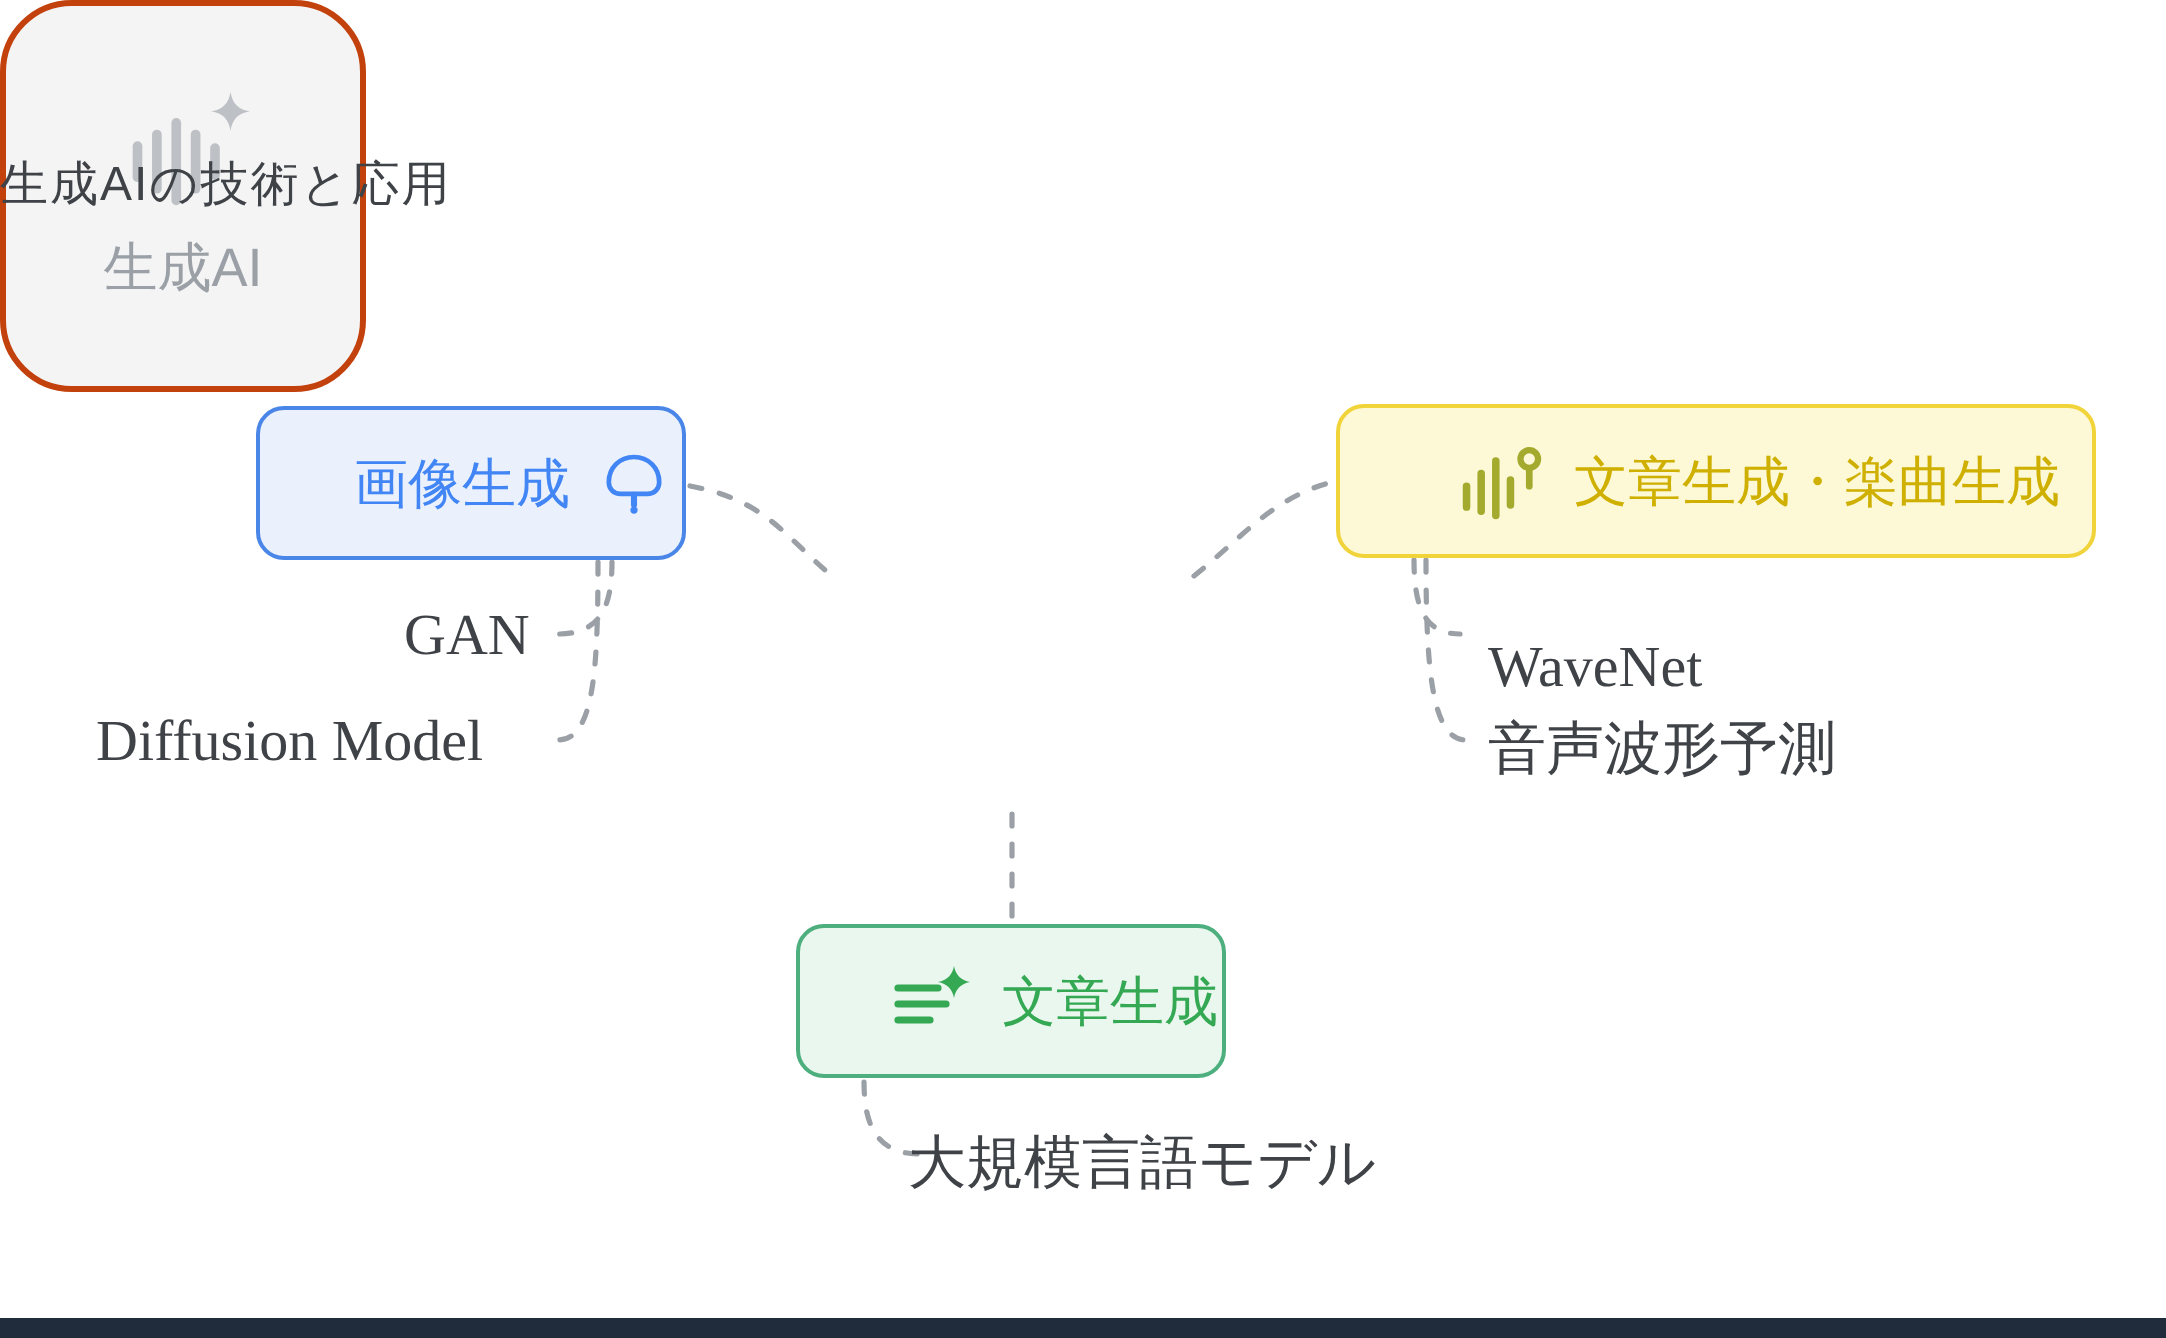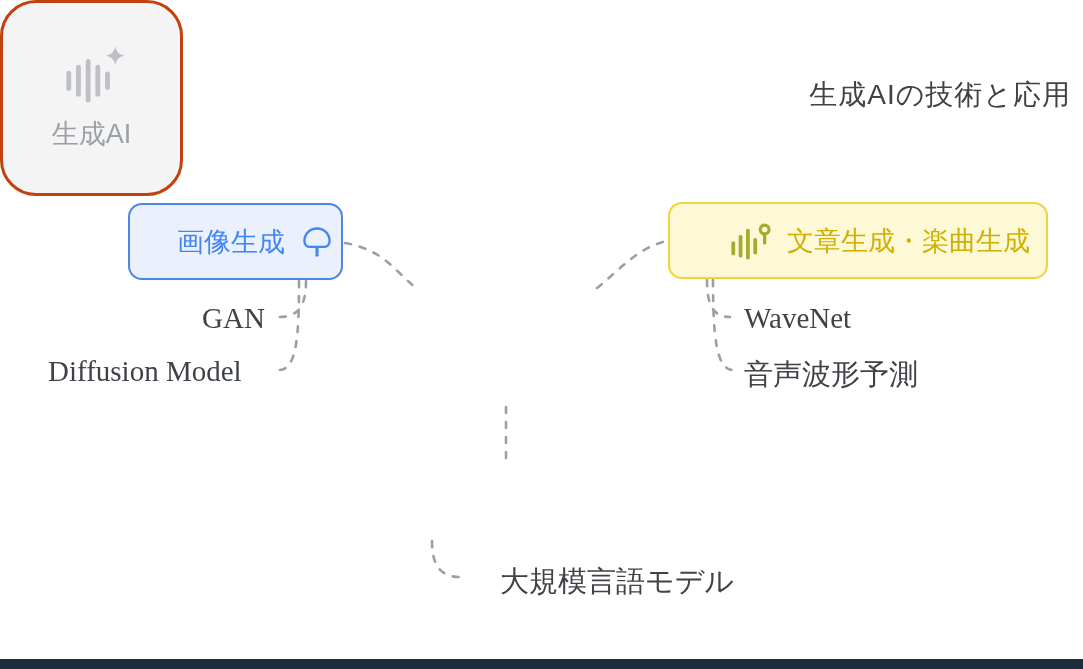--- a/index.html
+++ b/index.html
@@ -10,22 +10,22 @@
     overflow:hidden;
     font-family:"Liberation Sans","DejaVu Sans",sans-serif;
     color:#3f4347;
   }
   #connector-layer{position:absolute;left:0;top:0;width:1083px;height:669px;}
   .connector{
     fill:none;stroke:#9aa0a6;stroke-width:2.6;
     stroke-linecap:round;stroke-dasharray:6 9;
   }
   .title{
-    position:absolute;left:0;right:12px;top:76px;
-    text-align:right;font-size:28px;font-weight:500;
+    position:absolute;left:0;right:0;top:76px;
+    text-align:left;font-size:24px;font-weight:500;
     color:#3f4347;letter-spacing:1px;
   }
   .node{
     position:absolute;display:flex;align-items:center;justify-content:center;
     gap:14px;border-radius:14px;box-sizing:border-box;
     font-size:27px;font-weight:500;padding-left:41px;
   }
   .node-image{
     left:128px;top:203px;width:215px;height:77px;
     border:2px solid #4a86e8;background:#eaf1fd;color:#4285f4;
@@ -43,23 +43,23 @@
     border-radius:36px;border:3px solid #c2410c;background:#f4f4f5;
     display:flex;flex-direction:column;align-items:center;justify-content:center;
     gap:10px;color:#9aa0a6;
   }
   .node-center .label{font-size:27px;font-weight:500;}
   .sub-label{
     position:absolute;font-size:29px;color:#3f4347;white-space:nowrap;font-family:Liberation Serif, serif;
   }
   .sub-gan{left:202px;top:302px;}
   .sub-diffusion{left:48px;top:355px;}
-  .sub-wavenet{left:744px;top:302px;}
+  .sub-wavenet{left:744px;top:318px;}
   .sub-waveform{left:744px;top:355px;}
-  .sub-llm{left:500px;top:562px;}
+  .sub-llm{left:454px;top:562px;}
   .footer-bar{
     position:absolute;left:0;bottom:0;width:100%;height:10px;background:#202b3b;
   }
   .icon{display:inline-flex;align-items:center;justify-content:center;}
 </style>
 </head>
 <body>
 
 <div id="canvas">
 
@@ -108,20 +108,31 @@
         <line x1="22" y1="24" x2="22" y2="52" stroke="#bdc1c6" stroke-width="5" stroke-linecap="round"></line>
         <line x1="32" y1="18" x2="32" y2="58" stroke="#bdc1c6" stroke-width="5" stroke-linecap="round"></line>
         <line x1="42" y1="24" x2="42" y2="52" stroke="#bdc1c6" stroke-width="5" stroke-linecap="round"></line>
         <line x1="52" y1="31" x2="52" y2="45" stroke="#bdc1c6" stroke-width="5" stroke-linecap="round"></line>
         <path d="M60 2 C61 8 64 11 70 12 C64 13 61 16 60 22 C59 16 56 13 50 12 C56 11 59 8 60 2 Z" fill="#bdc1c6"></path>
       </svg>
     </span>
     <span class="label">生成AI</span>
   </div>
 
+  <div class="node node-text">
+    <span class="icon">
+      <svg width="44" height="40" viewBox="0 0 44 40">
+        <line x1="6" y1="13" x2="26" y2="13" stroke="#34a853" stroke-width="3.6" stroke-linecap="round"></line>
+        <line x1="6" y1="21" x2="30" y2="21" stroke="#34a853" stroke-width="3.6" stroke-linecap="round"></line>
+        <line x1="6" y1="29" x2="22" y2="29" stroke="#34a853" stroke-width="3.6" stroke-linecap="round"></line>
+        <path d="M34 2 C34.8 6.5 37.5 9.2 42 10 C37.5 10.8 34.8 13.5 34 18 C33.2 13.5 30.5 10.8 26 10 C30.5 9.2 33.2 6.5 34 2 Z" fill="#34a853"></path>
+      </svg>
+    </span>
+    <span class="label">文章生成</span>
+  </div>
 
   <div class="sub-label sub-gan">GAN</div>
   <div class="sub-label sub-diffusion">Diffusion Model</div>
   <div class="sub-label sub-wavenet">WaveNet</div>
   <div class="sub-label sub-waveform">音声波形予測</div>
   <div class="sub-label sub-llm">大規模言語モデル</div>
 
   <div class="footer-bar"></div>
 </div>
 

